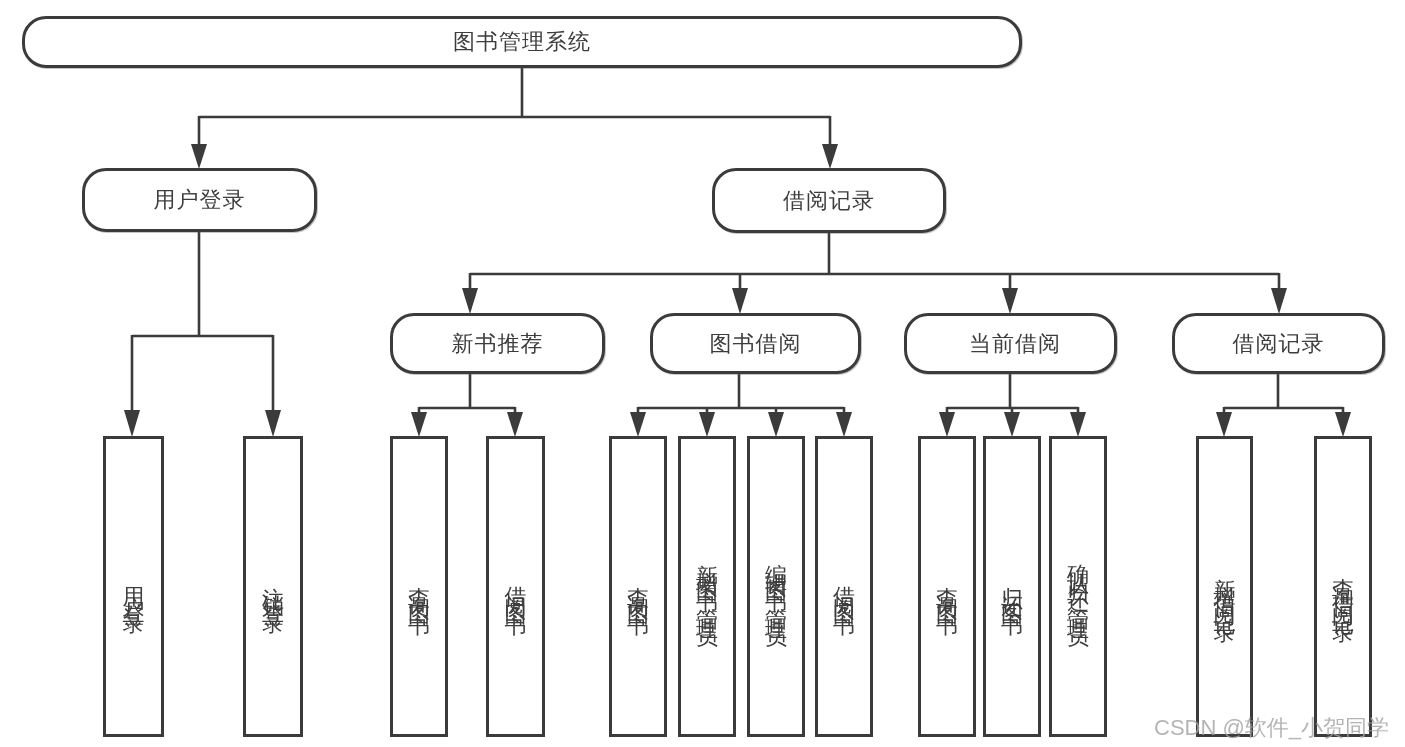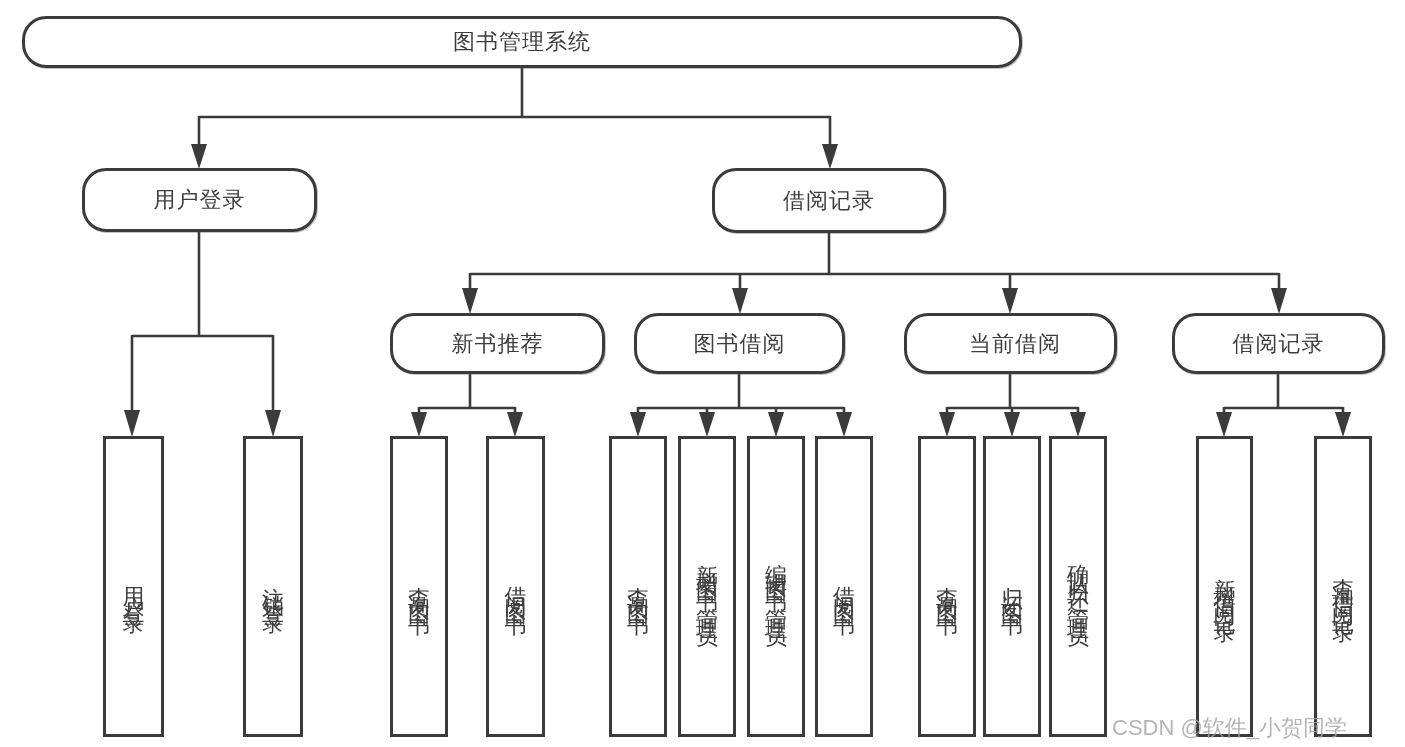--- a/index.html
+++ b/index.html
@@ -46,21 +46,21 @@
   .vtext {
     writing-mode: vertical-rl;
     text-orientation: mixed;
     font-size: 22px;
     line-height: 1;
     letter-spacing: 9px;
     white-space: nowrap;
   }
   .watermark {
     position: absolute;
-    left: 1112px;
+    left: 1154px;
     top: 713px;
     z-index: 5;
     font-size: 22px;
     color: rgba(164, 164, 164, 0.82);
     white-space: nowrap;
   }
 </style>
 </head>
 <body>
 
@@ -146,21 +146,21 @@
   <div class="node hnode" style="left:82px; top:168px; width:235px; height:64px;">
     <span>用户登录</span>
   </div>
   <div class="node hnode" style="left:712px; top:168px; width:234px; height:65px;">
     <span>借阅记录</span>
   </div>
 
   <div class="node hnode" style="left:363px; top:313px; width:215px; height:61px;margin-left:27px;">
     <span>新书推荐</span>
   </div>
-  <div class="node hnode" style="left:634px; top:313px; width:211px; height:61px;">
+  <div class="node hnode" style="left:650px; top:313px; width:211px; height:61px;">
     <span>图书借阅</span>
   </div>
   <div class="node hnode" style="left:904px; top:313px; width:213px; height:61px;padding-left:9px;">
     <span>当前借阅</span>
   </div>
   <div class="node hnode" style="left:1172px; top:313px; width:213px; height:61px;">
     <span>借阅记录</span>
   </div>
 
   <div class="node vnode" style="left:103px; width:61px;">

